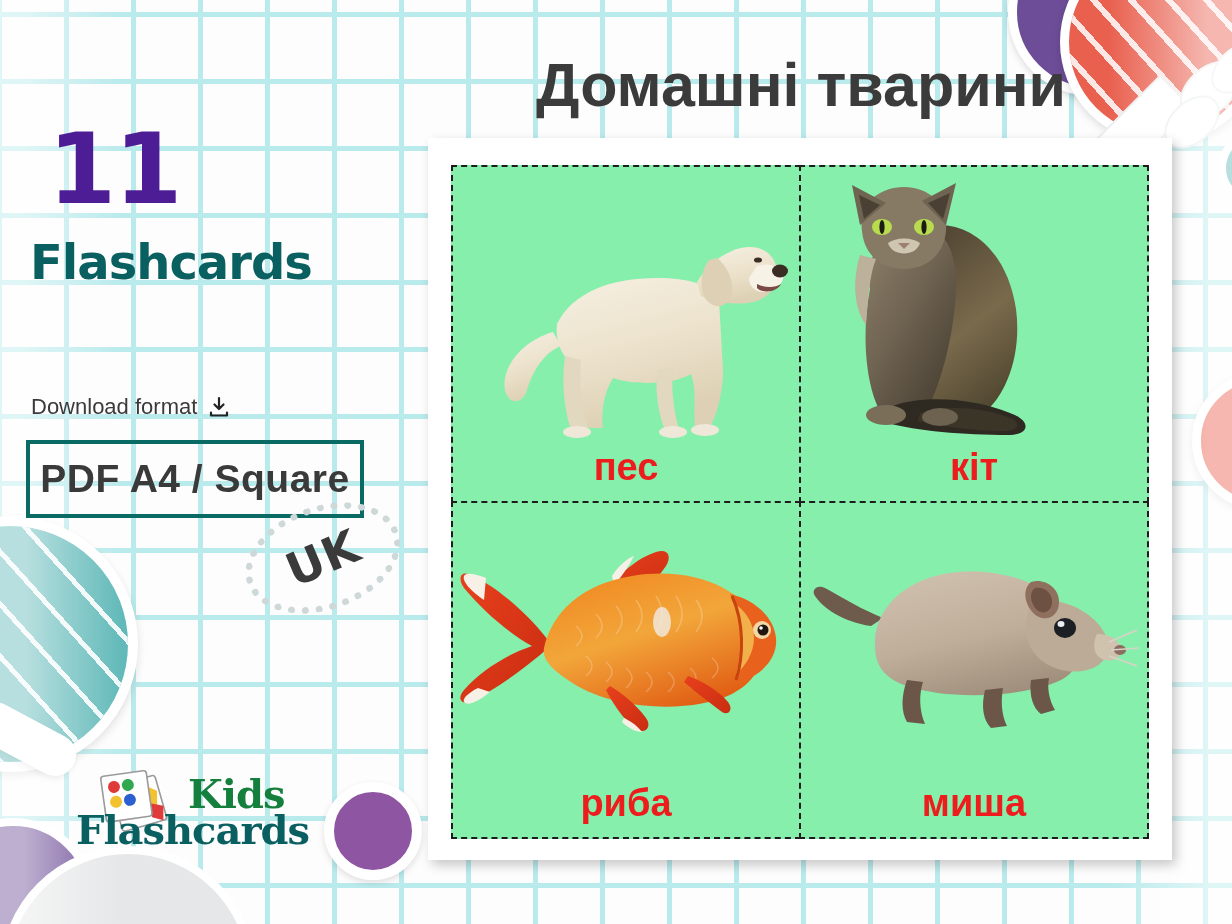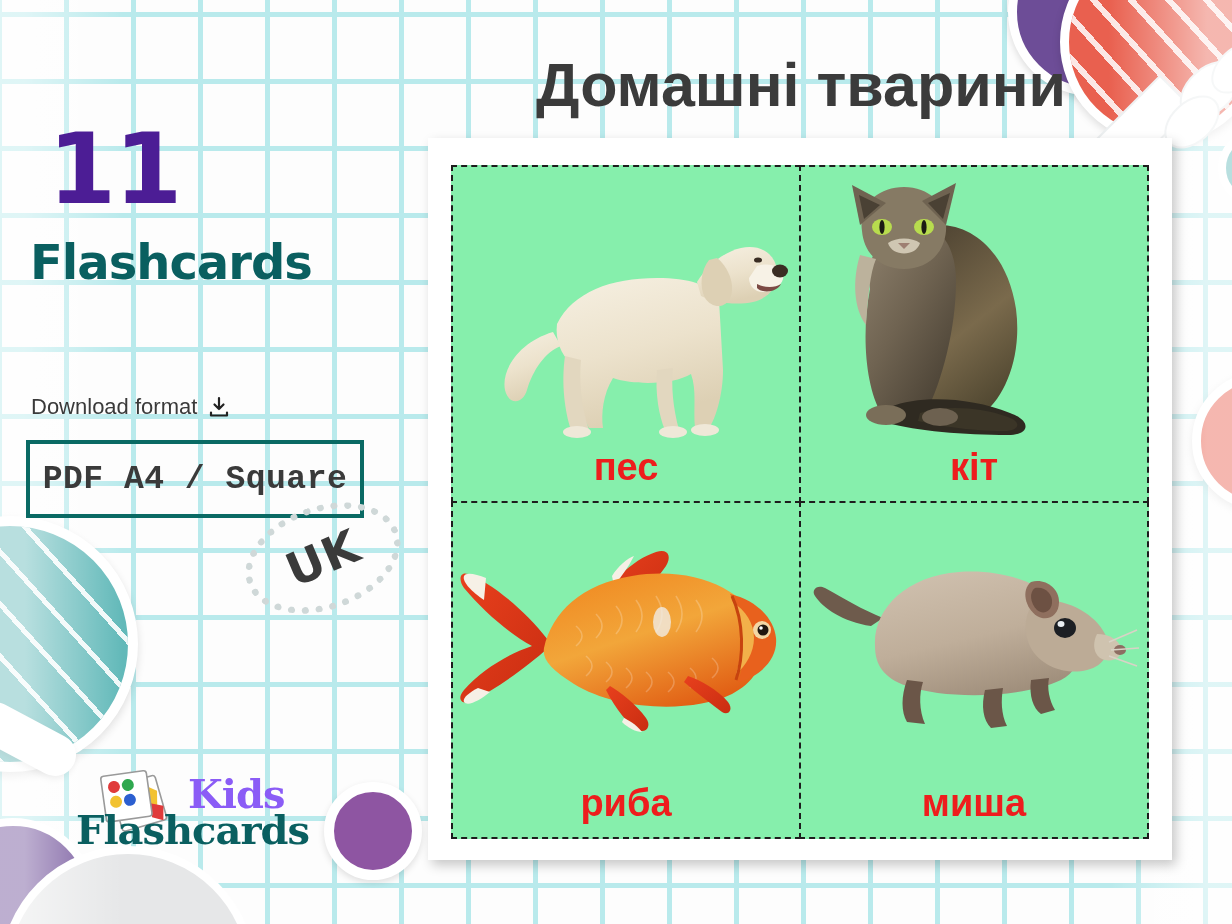--- a/index.html
+++ b/index.html
@@ -106,22 +106,22 @@
   }
   #download-icon{display:block;}
   #format-button{
     position:absolute;left:26px;top:440px;
     width:338px;height:78px;
     border:4px solid #0a6a64;box-sizing:border-box;
     display:flex;align-items:center;justify-content:center;
     background:transparent;cursor:pointer;
   }
   #format-button-label{
-    font-size:33px;font-weight:800;color:#3a3a3a;
-    font-family:Liberation Mono, monospace;letter-spacing:.5px;
+    font-size:39px;font-weight:800;color:#3a3a3a;
+    font-family:Liberation Sans, sans-serif;letter-spacing:.5px;
   }
   
   #lang-stamp{
     position:absolute;left:243px;top:506px;width:160px;height:104px;
   }
   #lang-stamp-ellipse{
     position:absolute;inset:0;border-radius:50%;
     border:7px dotted #cfd8d8;transform:rotate(-19deg);
   }
   #lang-stamp-text{
@@ -130,21 +130,21 @@
     font-size:46px;font-weight:800;color:#3a3a3a;
     font-family:"DejaVu Sans", sans-serif;letter-spacing:1px;
   }
   
   #brand-logo{
     position:absolute;left:78px;top:768px;width:300px;height:90px;
   }
   #brand-cards-icon{position:absolute;left:14px;top:-2px;}
   #brand-name-kids{
     position:absolute;left:110px;top:2px;
-    font-size:40px;font-weight:800;color:#8b5cf6;
+    font-size:40px;font-weight:800;color:#15803d;
     font-family:"DejaVu Serif", serif;letter-spacing:-1px;
   }
   #brand-name-flashcards{
     position:absolute;left:-2px;top:38px;
     font-size:40px;font-weight:800;color:#0a5f60;
     font-family:"DejaVu Serif", serif;letter-spacing:-1px;
   }
 
   
   #page-title{

